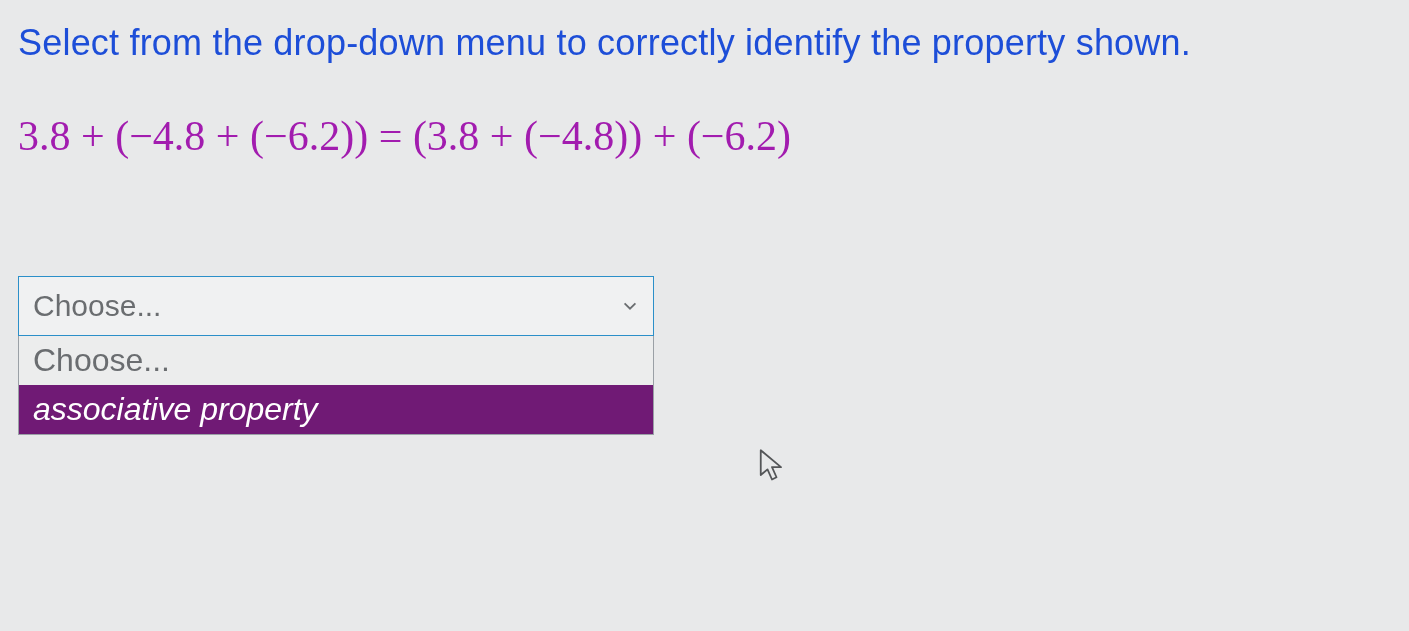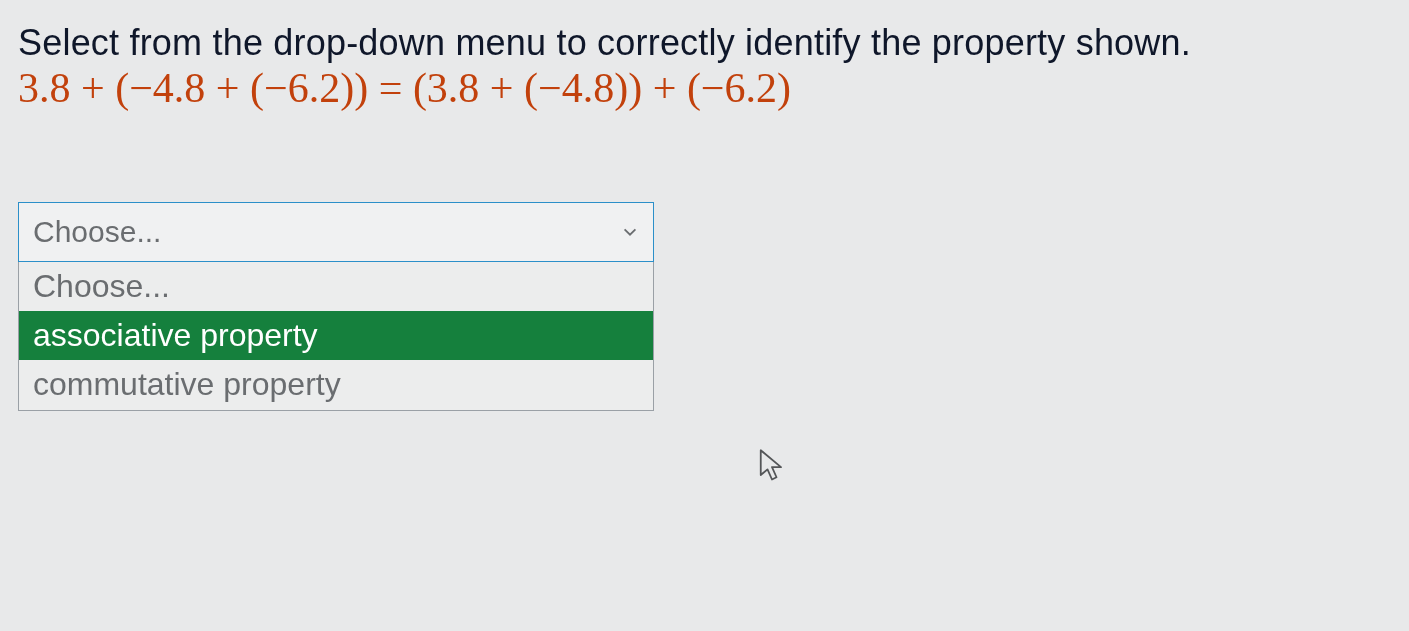--- a/index.html
+++ b/index.html
@@ -8,28 +8,29 @@
     height: 631px;
     background: #e8e9ea;
     font-family: Arial, Helvetica, sans-serif;
     padding: 22px 18px;
     position: relative;
     overflow: hidden;
     color: #6a6d70;
   }
   .instruction {
     font-size: 36px;
-    color: #0f172a;
+    color: #1d4ed8;
+    margin-bottom: 48px;
     letter-spacing: 0.2px;
   }
   .equation {
     font-size: 42px;
-    color: #c2410c;
+    color: #a21caf;
     font-family: "Times New Roman", Times, serif;
-    margin-bottom: 90px;
+    margin-bottom: 116px;
   }
   .dropdown-wrap {
     width: 636px;
     position: relative;
   }
   .select-display {
     border: 1px solid #2b8fc9;
     background: #f0f1f2;
     padding: 10px 14px;
     font-size: 30px;
@@ -50,22 +51,23 @@
     border-top: none;
     background: #eceded;
   }
   .option {
     padding: 3px 14px;
     font-size: 32px;
     color: #6a6d70;
     line-height: 1.35;
   }
   .option.highlight {
-    background: #15803d;
+    background: #701a75;
     color: #ffffff;
+    font-style: italic;
   }
   .cursor {
     position: absolute;
     left: 758px;
     top: 448px;
     width: 28px;
     height: 36px;
   }
   .cursor svg { display:block; }
 </style>
@@ -85,23 +87,20 @@
       </svg>
     </span>
   </div>
   <div class="options">
     <div class="option">
       <span>Choose...</span>
     </div>
     <div class="option highlight">
       <span>associative property</span>
     </div>
-    <div class="option">
-      <span>commutative property</span>
-    </div>
   </div>
 </div>
 
 <div class="cursor">
   <svg viewBox="0 0 24 32" width="28" height="36">
     <path d="M2 2 L2 24 L8 19 L12 28 L16 26 L12 17 L20 17 Z" fill="none" stroke="#545658" stroke-width="1.6" stroke-linejoin="round"></path>
   </svg>
 </div>
 
 </body></html>

